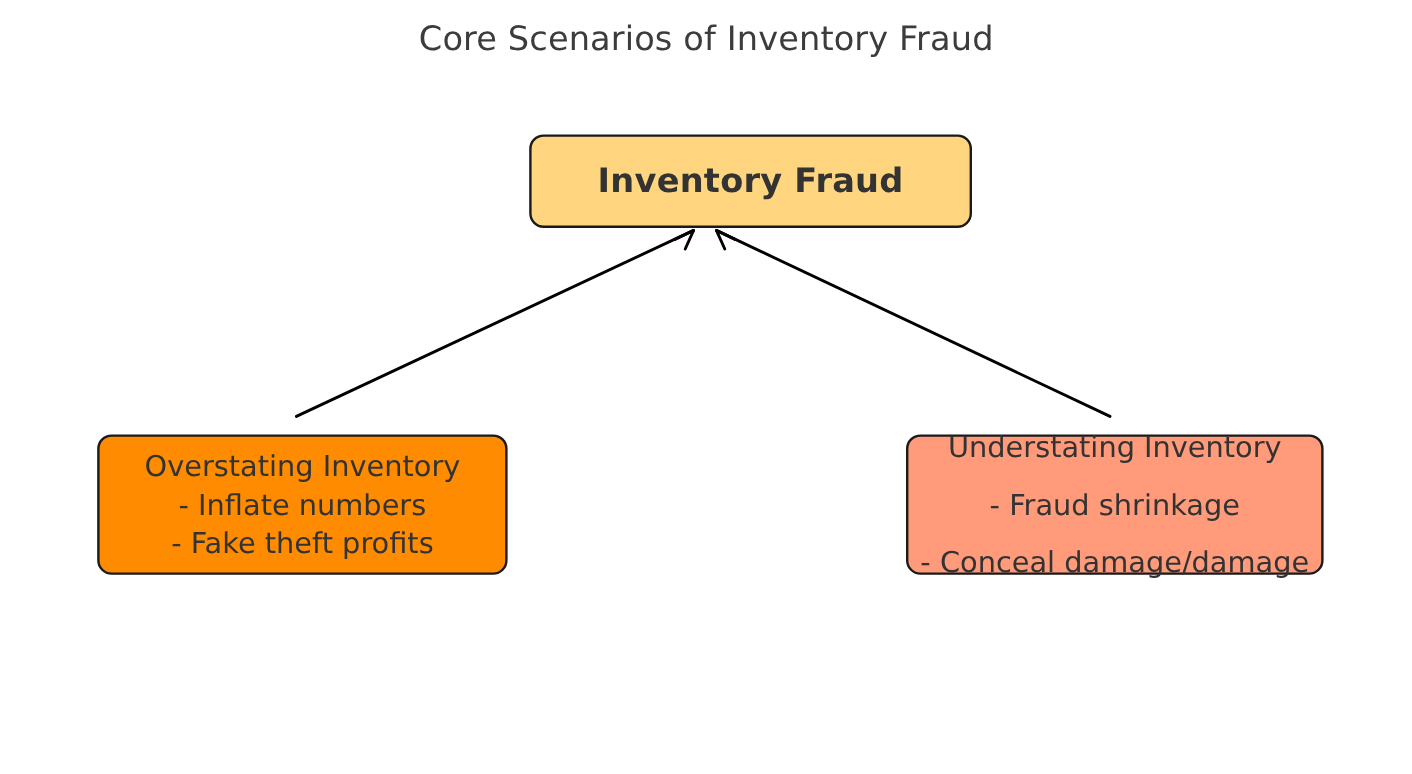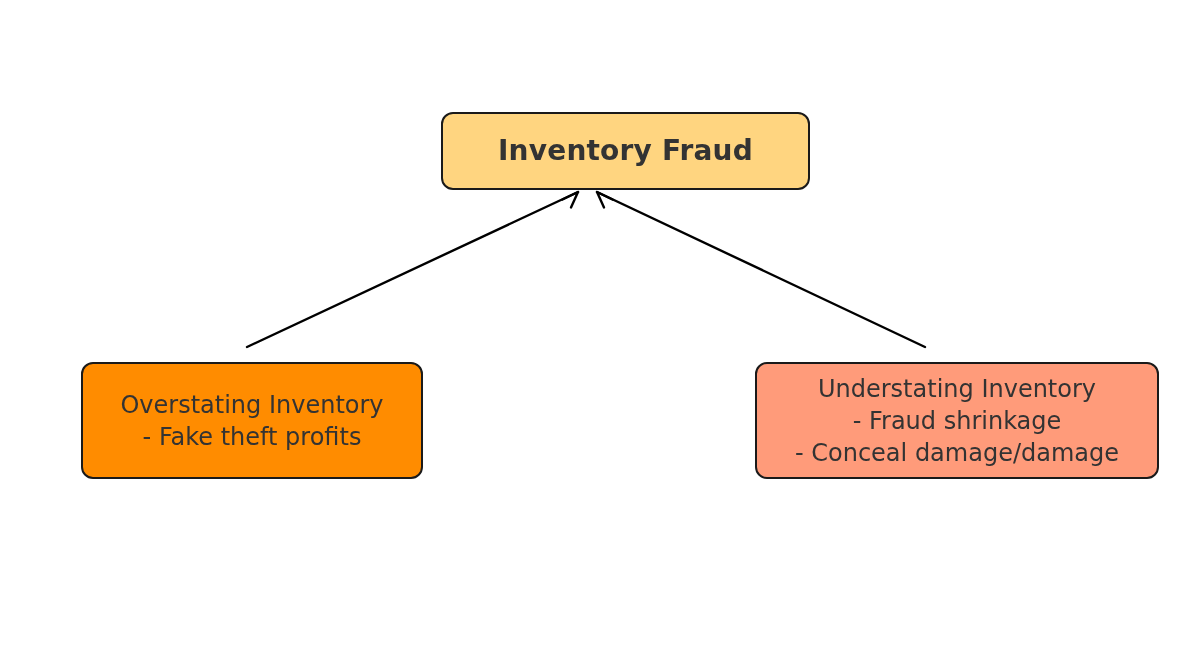--- a/index.html
+++ b/index.html
@@ -68,54 +68,57 @@
     top: 362px;
     width: 342px;
     height: 117px;
     background: #ff8c00;
     font-size: 24px;
     font-weight: 400;
   }
   #node-understating {
     left: 755px;
     top: 362px;
-    width: 404px;
+    width: 348px;
     height: 117px;
     background: #ff9b7a;
     font-size: 24px;
     font-weight: 400;
+    gap: 16px;
   }
   .node-line {
     display: block;
     line-height: 32px;
   }
 </style>
 </head>
 <body>
 
 <div id="canvas">
 
+  <div id="diagram-title">Core Scenarios of Inventory Fraud</div>
 
   <svg id="edge-layer" viewBox="0 0 1177 645">
     <g>
       <line x1="247" y1="347" x2="578" y2="192" stroke="#000000" stroke-width="2.4" stroke-linecap="round"></line>
       <polyline points="562.5,199.5 578,192 571,207.5" fill="none" stroke="#000000" stroke-width="2.4" stroke-linecap="round" stroke-linejoin="round"></polyline>
     </g>
     <g>
       <line x1="925" y1="347" x2="597" y2="192" stroke="#000000" stroke-width="2.4" stroke-linecap="round"></line>
       <polyline points="612.5,199.5 597,192 604,207.5" fill="none" stroke="#000000" stroke-width="2.4" stroke-linecap="round" stroke-linejoin="round"></polyline>
     </g>
   </svg>
 
   <div class="node" id="node-root">
     <span class="node-line">Inventory Fraud</span>
   </div>
 
   <div class="node" id="node-overstating">
     <span class="node-line">Overstating Inventory</span>
+    <span class="node-line">- Inflate numbers</span>
     <span class="node-line">- Fake theft profits</span>
   </div>
 
   <div class="node" id="node-understating">
     <span class="node-line">Understating Inventory</span>
     <span class="node-line">- Fraud shrinkage</span>
     <span class="node-line">- Conceal damage/damage</span>
   </div>
 
 </div>

